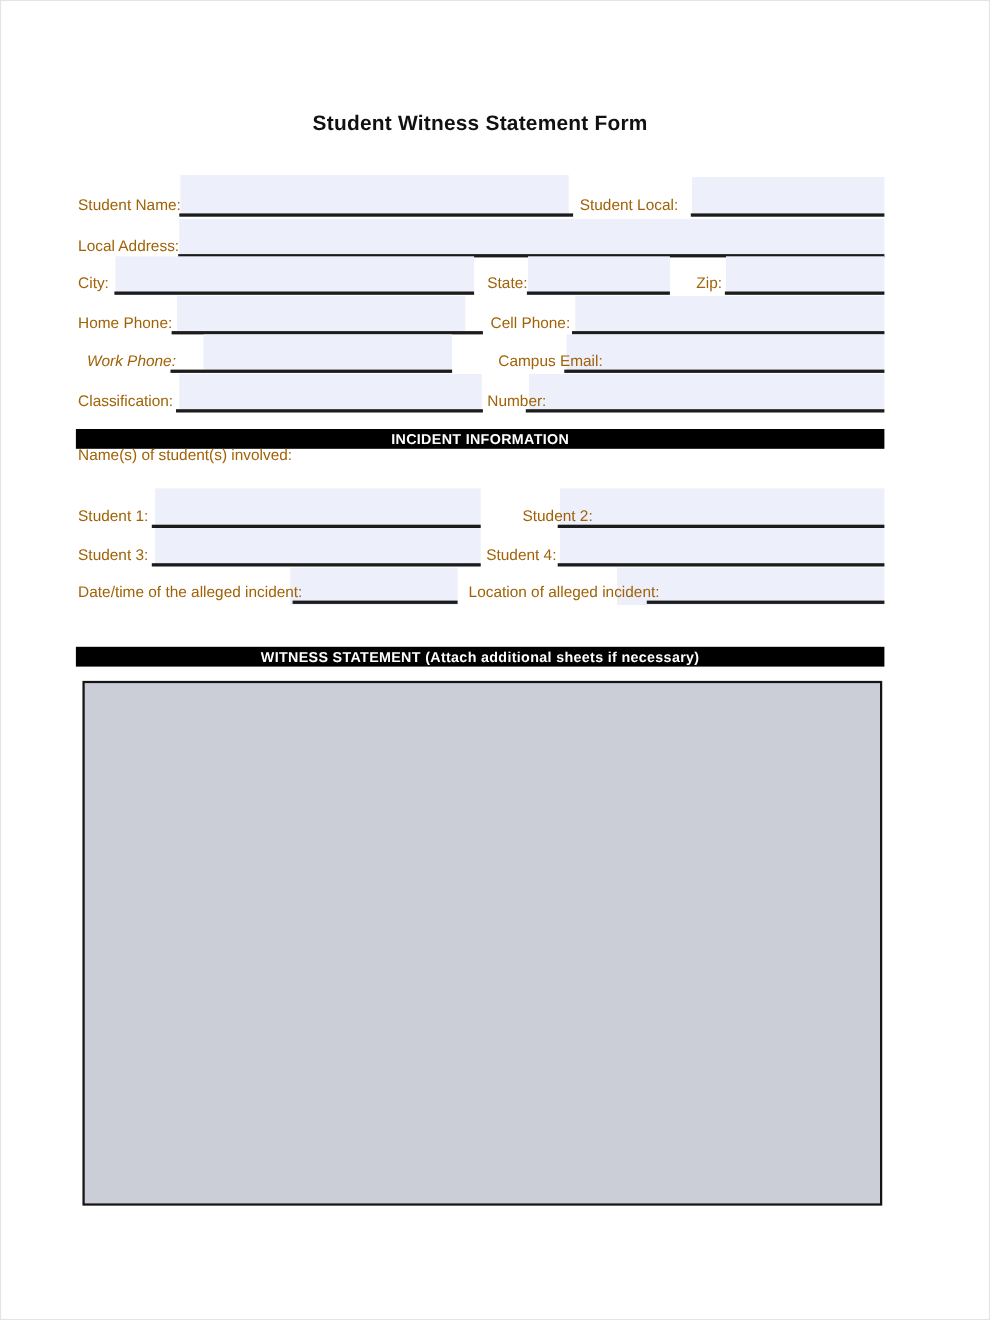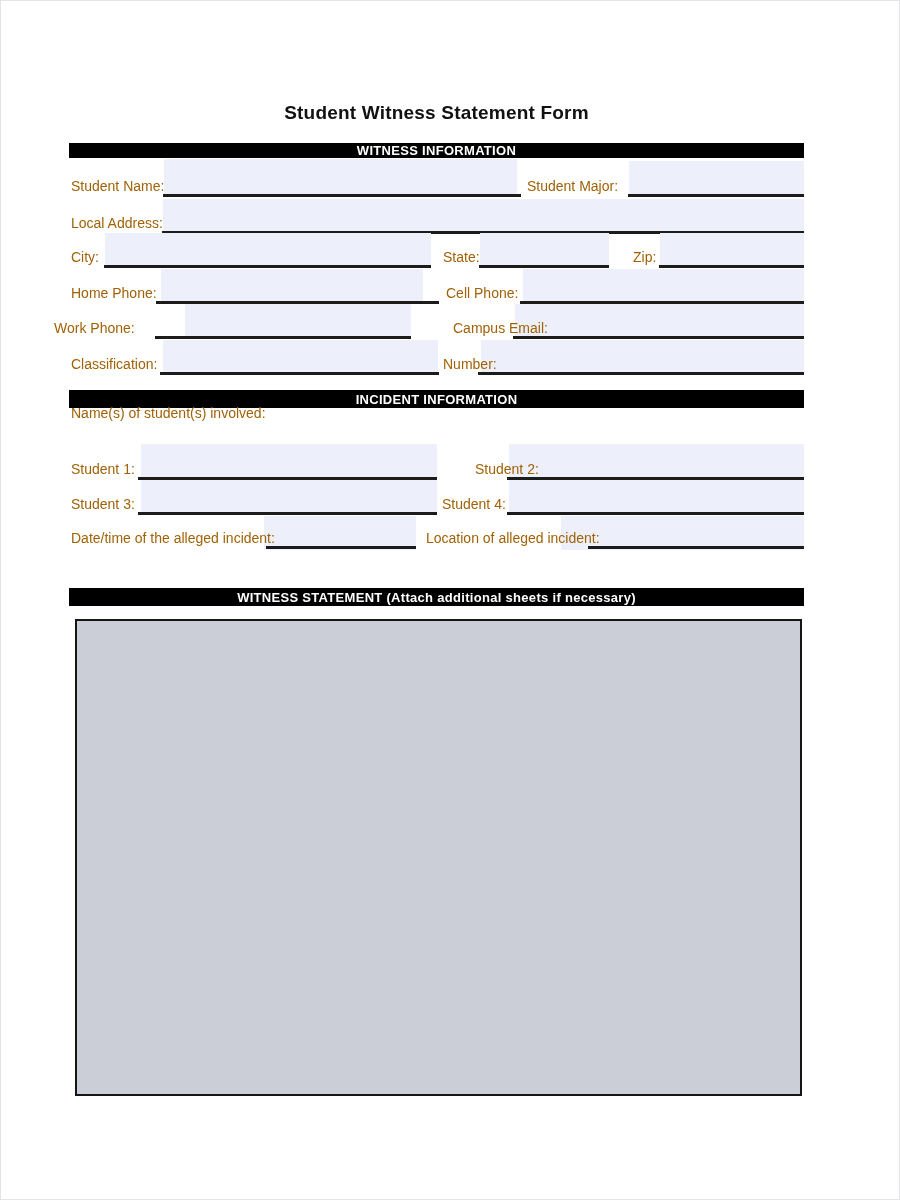--- a/index.html
+++ b/index.html
@@ -71,31 +71,28 @@
     border: 2px solid #151515;
   }
 </style>
 </head>
 <body>
 
 <div class="page">
 
   <div class="form-title">Student Witness Statement Form</div>
 
-  <div class="section-bar" style="top:142px; height:15px;">
-    <span>WITNESS INFORMATION</span>
-  </div>
 
   <div class="hl" style="left:163px; top:158px; width:353px; height:38px;"></div>
   <div class="ln" style="left:162px; top:193px; width:358px;"></div>
   <span class="lbl" style="left:70px; top:177px;">Student Name:</span>
 
   <div class="hl" style="left:628px; top:160px; width:175px; height:36px;"></div>
   <div class="ln" style="left:627px; top:193px; width:176px;"></div>
-  <span class="lbl" style="left:526px; top:177px;">Student Major:</span>
+  <span class="lbl" style="left:526px; top:177px;">Student Local:</span>
 
   <div class="hl" style="left:162px; top:198px; width:641px; height:35px;"></div>
   <div class="ln" style="left:161px; top:230px; width:642px;"></div>
   <span class="lbl" style="left:70px; top:214px;">Local Address:</span>
 
   <div class="hl" style="left:104px; top:232px; width:326px; height:35px;"></div>
   <div class="ln" style="left:103px; top:264px; width:327px;"></div>
   <span class="lbl" style="left:70px; top:248px;">City:</span>
 
   <div class="hl" style="left:479px; top:232px; width:129px; height:35px;"></div>
@@ -109,21 +106,21 @@
   <div class="hl" style="left:160px; top:268px; width:262px; height:35px;"></div>
   <div class="ln" style="left:155px; top:300px; width:283px;"></div>
   <span class="lbl" style="left:70px; top:284px;">Home Phone:</span>
 
   <div class="hl" style="left:522px; top:268px; width:281px; height:35px;"></div>
   <div class="ln" style="left:519px; top:300px; width:284px;"></div>
   <span class="lbl" style="left:445px; top:284px;">Cell Phone:</span>
 
   <div class="hl" style="left:184px; top:303px; width:226px; height:35px;"></div>
   <div class="ln" style="left:154px; top:335px; width:256px;"></div>
-  <span class="lbl" style="left:53px; top:319px;">Work Phone:</span>
+  <span class="lbl" style="left:78px; top:319px;font-style:italic;">Work Phone:</span>
 
   <div class="hl" style="left:514px; top:303px; width:289px; height:35px;"></div>
   <div class="ln" style="left:512px; top:335px; width:291px;"></div>
   <span class="lbl" style="left:420px; top:319px;margin-left:32px;">Campus Email:</span>
 
   <div class="hl" style="left:162px; top:339px; width:275px; height:35px;"></div>
   <div class="ln" style="left:159px; top:371px; width:279px;"></div>
   <span class="lbl" style="left:70px; top:355px;">Classification:</span>
 
   <div class="hl" style="left:480px; top:339px; width:323px; height:35px;"></div>

